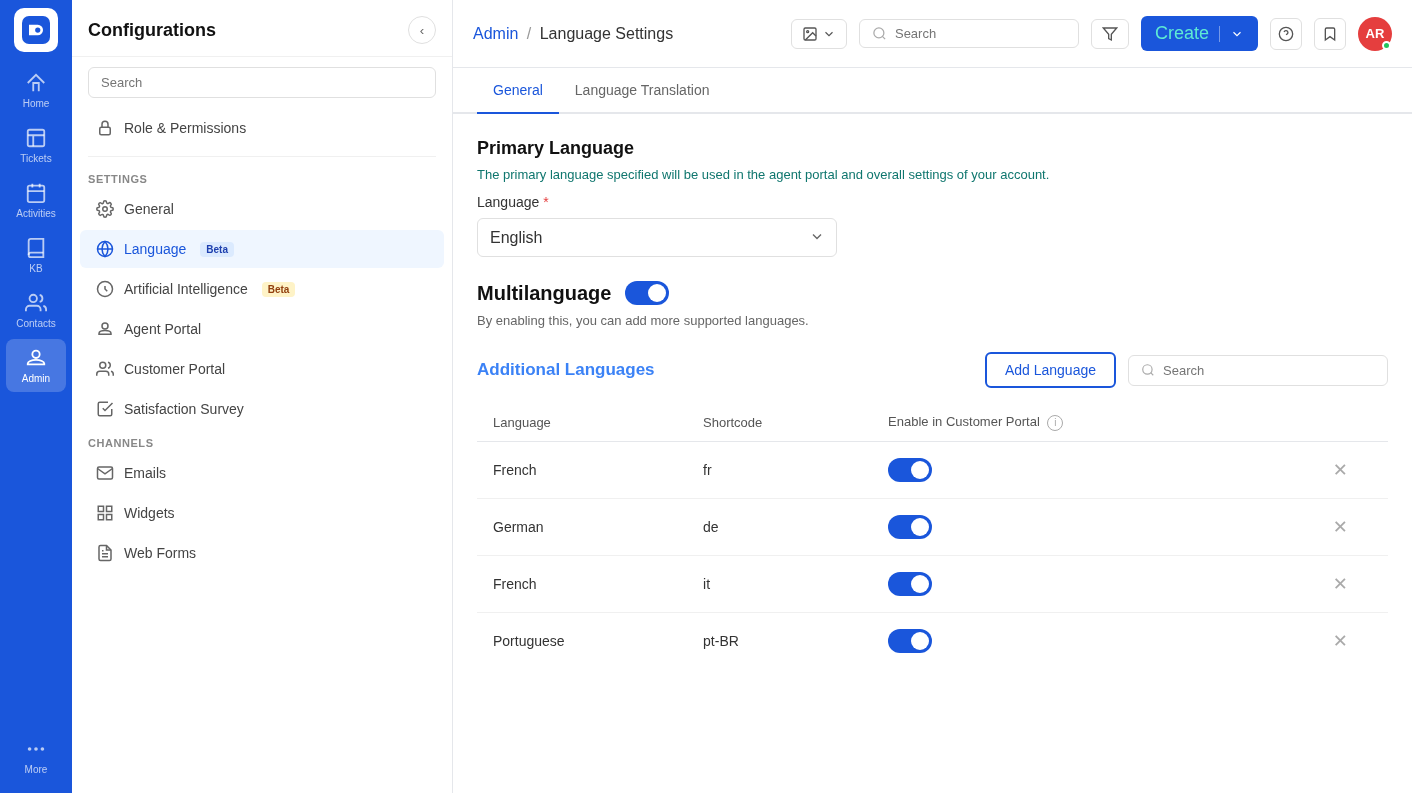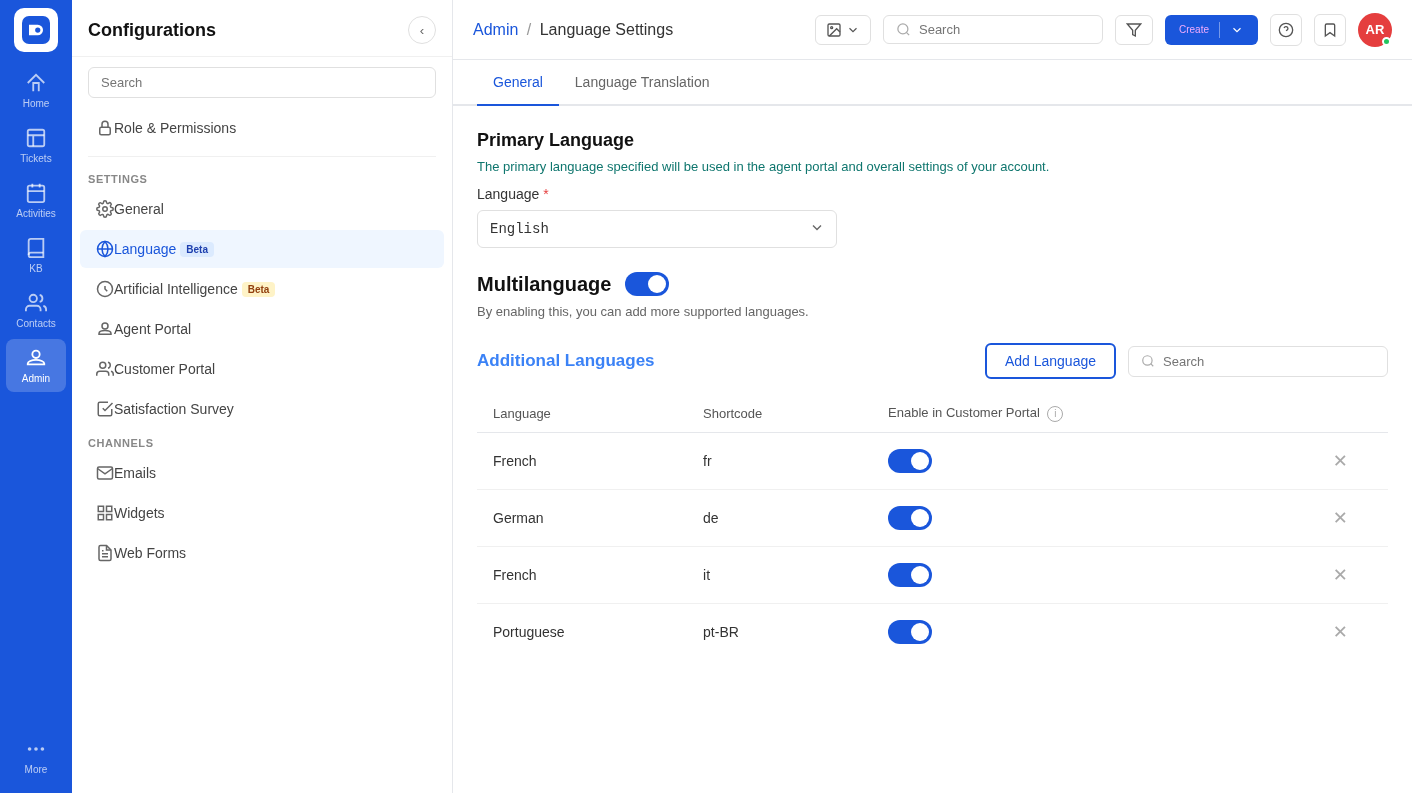--- a/index.html
+++ b/index.html
@@ -20,60 +20,60 @@
     
     .sidebar {
       width: 381px; background: white; border-right: 1px solid #e5e7eb; display: flex; flex-direction: column; flex-shrink: 0; overflow-y: auto;
     }
     .sidebar-header { padding: 16px 16px 12px; display: flex; align-items: center; justify-content: space-between; border-bottom: 1px solid #f0f0f0; }
     .sidebar-title { font-size: 18px; font-weight: 600; color: #111; }
     .sidebar-collapse { width: 28px; height: 28px; border: 1px solid #e0e0e0; border-radius: 50%; display: flex; align-items: center; justify-content: center; cursor: pointer; color: #666; background: white; }
     .sidebar-search { padding: 10px 16px; }
     .sidebar-search input { width: 100%; padding: 7px 12px; border: 1px solid #e0e0e0; border-radius: 6px; font-size: 13px; color: #555; outline: none; }
     .sidebar-section-label { padding: 8px 16px 4px; font-size: 11px; font-weight: 600; color: #888; letter-spacing: 0.05em; text-transform: uppercase; }
-    .sidebar-item { display: flex; align-items: center; padding: 10px 16px; cursor: pointer; color: #444; font-size: 14px; border-radius: 6px; margin: 1px 8px; }
+    .sidebar-item { display: flex; align-items: center; gap: 10px; padding: 10px 16px; cursor: pointer; color: #444; font-size: 14px; border-radius: 6px; margin: 1px 8px; }
     .sidebar-item.active { background: #eff6ff; color: #1a56db; font-weight: 500; }
     .sidebar-item svg { width: 18px; height: 18px; flex-shrink: 0; color: #666; }
     .sidebar-item.active svg { color: #1a56db; }
     .badge { font-size: 10px; padding: 2px 6px; border-radius: 4px; font-weight: 600; margin-left: 4px; }
     .badge-yellow { background: #fef3c7; color: #92400e; }
     .badge-blue { background: #dbeafe; color: #1e40af; }
     .sidebar-divider { height: 1px; background: #f0f0f0; margin: 8px 16px; }
 
     
     .main-area { flex: 1; display: flex; flex-direction: column; overflow: hidden; }
-    .topbar { height: 60px; background: white; border-bottom: 1px solid #e5e7eb; display: flex; align-items: center; padding: 0 20px; gap: 12px; flex-shrink: 0; }
+    .topbar { height: 68px; background: white; border-bottom: 1px solid #e5e7eb; display: flex; align-items: center; padding: 0 20px; gap: 12px; flex-shrink: 0; }
     .topbar-breadcrumb { font-size: 16px; color: #666; }
     .topbar-breadcrumb .admin-link { color: #1a56db; font-weight: 500; cursor: pointer; }
     .topbar-breadcrumb .sep { color: #999; margin: 0 4px; }
     .topbar-breadcrumb .current { color: #333; font-weight: 500; }
     .topbar-spacer { flex: 1; }
     .topbar-media-btn { display: flex; align-items: center; gap: 4px; padding: 6px 10px; border: 1px solid #e0e0e0; border-radius: 6px; cursor: pointer; color: #555; background: white; }
     .topbar-search { display: flex; align-items: center; background: white; border: 1px solid #e0e0e0; border-radius: 6px; padding: 6px 12px; gap: 8px; width: 220px; }
     .topbar-search input { border: none; outline: none; font-size: 13px; color: #555; width: 100%; background: transparent; }
     .topbar-filter-btn { padding: 6px 10px; border: 1px solid #e0e0e0; border-radius: 6px; cursor: pointer; color: #555; background: white; display: flex; align-items: center; }
-    .create-btn { display: flex; align-items: center; gap: 6px; padding: 7px 14px; background: #1a56db; color: #f0abfc; border: none; border-radius: 6px; font-size: 10px; font-weight: 500; cursor: pointer; }
+    .create-btn { display: flex; align-items: center; gap: 6px; padding: 7px 14px; background: #1a56db; color: #5eead4; border: none; border-radius: 6px; font-size: 18px; font-weight: 500; cursor: pointer; }
     .create-btn .divider { width: 1px; height: 16px; background: rgba(255,255,255,0.4); margin: 0 4px; }
     .topbar-icon-btn { width: 32px; height: 32px; display: flex; align-items: center; justify-content: center; border-radius: 6px; cursor: pointer; color: #555; border: 1px solid #e0e0e0; background: white; }
     .avatar { width: 34px; height: 34px; border-radius: 50%; background: #e53e3e; color: white; display: flex; align-items: center; justify-content: center; font-size: 13px; font-weight: 600; position: relative; cursor: pointer; }
     .avatar-dot { position: absolute; bottom: 1px; right: 1px; width: 9px; height: 9px; background: #22c55e; border-radius: 50%; border: 2px solid white; }
 
     
     .content { flex: 1; overflow-y: auto; background: white; padding: 0; }
     .tabs { display: flex; border-bottom: 2px solid #e5e7eb; padding: 0 24px; background: white; }
     .tab { padding: 14px 16px; font-size: 14px; cursor: pointer; color: #666; border-bottom: 2px solid transparent; margin-bottom: -2px; }
     .tab.active { color: #1a56db; border-bottom-color: #1a56db; font-weight: 500; }
     .content-body { padding: 24px; }
     .section-title { font-size: 18px; font-weight: 600; color: #111; margin-bottom: 8px; }
     .section-desc { font-size: 13px; color: #0f766e; margin-bottom: 12px; }
 
     .field-label { font-size: 14px; font-weight: 500; color: #333; margin-bottom: 8px; display: flex; align-items: center; gap: 4px; }
     .required { color: #e53e3e; }
     .select-wrap { position: relative; width: 360px; }
-    .select-wrap select { width: 100%; padding: 10px 36px 10px 12px; border: 1px solid #e0e0e0; border-radius: 6px; font-size: 14px; color: #333; appearance: none; background: white; cursor: pointer; outline: none; font-family: Liberation Mono, monospace; }
+    .select-wrap select { width: 100%; padding: 10px 36px 10px 12px; border: 1px solid #e0e0e0; border-radius: 6px; font-size: 16px; color: #333; appearance: none; background: white; cursor: pointer; outline: none; }
     .select-arrow { position: absolute; right: 12px; top: 50%; transform: translateY(-50%); pointer-events: none; color: #666; }
 
     .toggle-row { display: flex; align-items: center; gap: 14px; margin-top: 24px; margin-bottom: 8px; }
     .toggle-label { font-size: 20px; font-weight: 600; color: #111; }
     .toggle { width: 44px; height: 24px; background: #1a56db; border-radius: 12px; position: relative; cursor: pointer; flex-shrink: 0; }
     .toggle-knob { position: absolute; top: 3px; right: 3px; width: 18px; height: 18px; background: white; border-radius: 50%; }
     .toggle-desc { font-size: 13px; color: #666; margin-bottom: 20px; }
 
     .add-lang-section { margin-top: 24px; }
     .add-lang-header { display: flex; align-items: center; gap: 12px; margin-bottom: 16px; }

